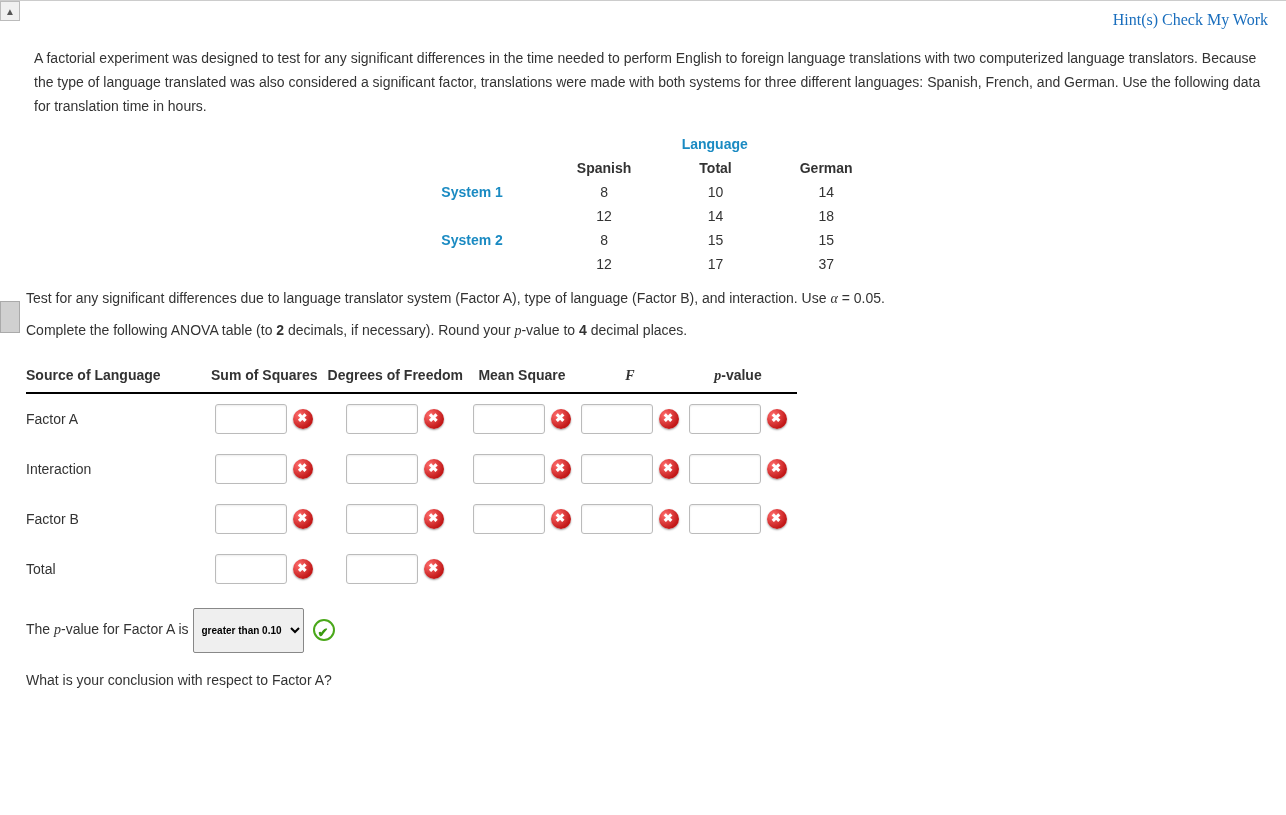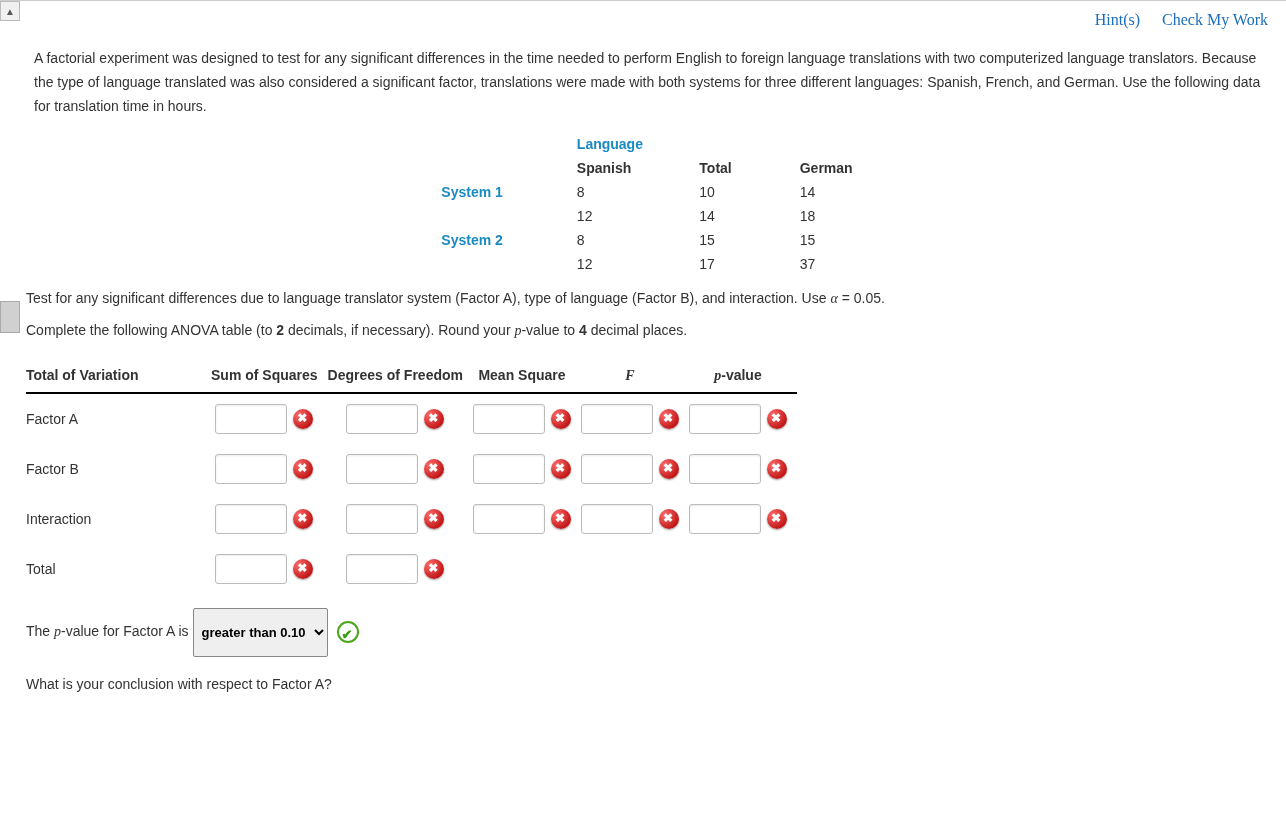--- a/index.html
+++ b/index.html
@@ -41,27 +41,28 @@
     padding: 10px 18px 20px 6px;
     position: relative;
   }
   .top-links {
     text-align: right;
     font-family: Georgia, 'Times New Roman', serif;
     font-size: 16px;
     color: #1a6ebd;
     margin-bottom: 18px;
   }
-  .top-links span { margin-left: 18px; cursor: pointer; }
+  .top-links span { cursor: pointer; }
   p.intro { line-height: 1.7; margin: 0 0 14px 8px; }
 
   
   table.data-tbl { margin: 0 auto 10px auto; border-collapse: collapse; }
   table.data-tbl th, table.data-tbl td {
     padding: 4px 34px;
+    text-align: center;
     font-size: 14px;
   }
   .lang-hdr { color: #1a8ac2; font-weight: bold; }
   .sys-lbl  { color: #1a8ac2; font-weight: bold; text-align: right; padding-right: 40px !important;}
   .col-hdr  { font-weight: bold; }
   .after-tbl { margin-top: 6px; line-height: 1.8; }
   .math-i { font-style: italic; font-family: 'Times New Roman', serif; }
 
   
   table.anova {
@@ -130,21 +131,21 @@
     top: 0px; left: 2px;
   }
   .mark.right {
     background: #fff;
   }
 
   .q-line { margin-top: 14px; line-height: 1.9; }
   select.sel {
     border: 1px solid #888;
     padding: 15px 4px;
-    font-size: 13px;
+    font-size: 10px;
     font-weight: bold;
     vertical-align: middle;
     border-radius: 2px;
   }
 </style>
 </head>
 <body>
 
 <div class="page-wrap">
   <div class="scroll-tab">▲</div>
@@ -201,46 +202,46 @@
     <div class="after-tbl">
       <span>Test for any significant differences due to language translator system (Factor A), type of language (Factor B), and interaction. Use </span><span class="math-i">α</span><span> = 0.05</span><span>.</span>
     </div>
     <div class="after-tbl">
       <span>Complete the following ANOVA table (to </span><b>2</b><span> decimals, if necessary). Round your </span><span class="math-i">p</span><span>-value to </span><b>4</b><span> decimal places.</span>
     </div>
 
     <table class="anova">
       <tbody>
           <tr>
-        <th class="src-col">Total of Variation</th>
+        <th class="src-col">Source of Language</th>
         <th class="center">Sum of Squares</th>
         <th class="center">Degrees of Freedom</th>
         <th class="center">Mean Square</th>
         <th class="center"><span class="math-i">F</span></th>
         <th class="center"><span class="math-i">p</span>-value</th>
       </tr>
 
       <tr>
         <td>Factor A</td>
         <td class="inp-cell"><input class="fld" style=""><span class="mark wrong"></span></td>
         <td class="inp-cell"><input class="fld" style=""><span class="mark wrong"></span></td>
         <td class="inp-cell"><input class="fld" style=""><span class="mark wrong"></span></td>
         <td class="inp-cell"><input class="fld" style=""><span class="mark wrong"></span></td>
         <td class="inp-cell"><input class="fld" style=""><span class="mark wrong"></span></td>
       </tr>
       <tr>
+        <td>Interaction</td>
+        <td class="inp-cell"><input class="fld" style=""><span class="mark wrong"></span></td>
+        <td class="inp-cell"><input class="fld" style=""><span class="mark wrong"></span></td>
+        <td class="inp-cell"><input class="fld" style=""><span class="mark wrong"></span></td>
+        <td class="inp-cell"><input class="fld" style=""><span class="mark wrong"></span></td>
+        <td class="inp-cell"><input class="fld" style=""><span class="mark wrong"></span></td>
+      </tr>
+      <tr>
         <td>Factor B</td>
-        <td class="inp-cell"><input class="fld" style=""><span class="mark wrong"></span></td>
-        <td class="inp-cell"><input class="fld" style=""><span class="mark wrong"></span></td>
-        <td class="inp-cell"><input class="fld" style=""><span class="mark wrong"></span></td>
-        <td class="inp-cell"><input class="fld" style=""><span class="mark wrong"></span></td>
-        <td class="inp-cell"><input class="fld" style=""><span class="mark wrong"></span></td>
-      </tr>
-      <tr>
-        <td>Interaction</td>
         <td class="inp-cell"><input class="fld" style=""><span class="mark wrong"></span></td>
         <td class="inp-cell"><input class="fld" style=""><span class="mark wrong"></span></td>
         <td class="inp-cell"><input class="fld" style=""><span class="mark wrong"></span></td>
         <td class="inp-cell"><input class="fld" style=""><span class="mark wrong"></span></td>
         <td class="inp-cell"><input class="fld" style=""><span class="mark wrong"></span></td>
       </tr>
       <tr>
         <td>Total</td>
         <td class="inp-cell"><input class="fld" style=""><span class="mark wrong"></span></td>
         <td class="inp-cell"><input class="fld" style=""><span class="mark wrong"></span></td>

